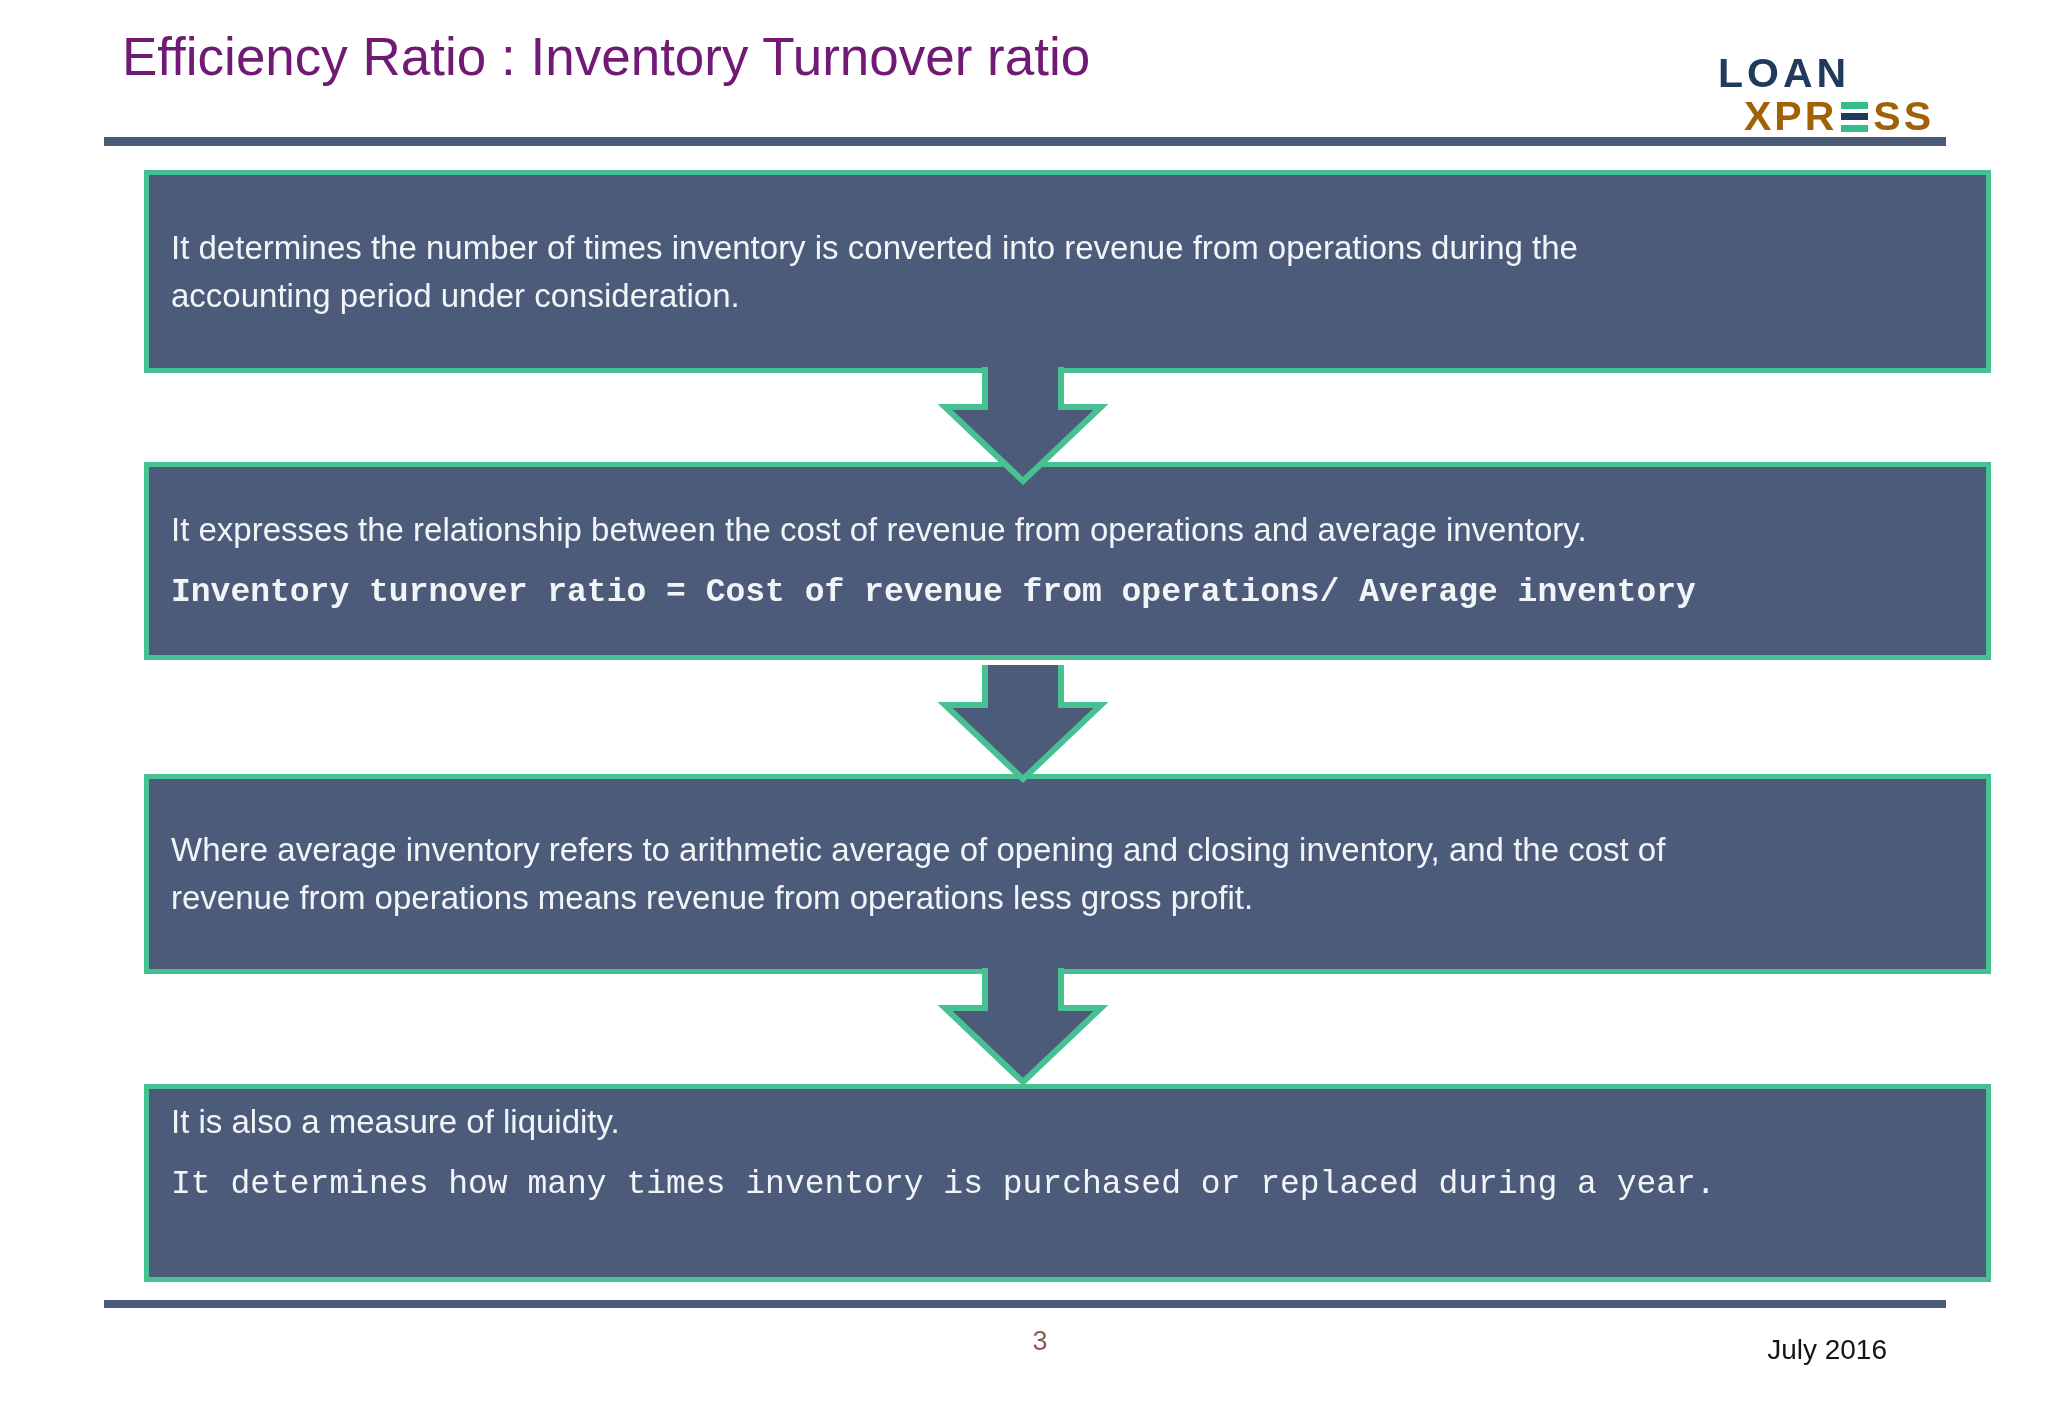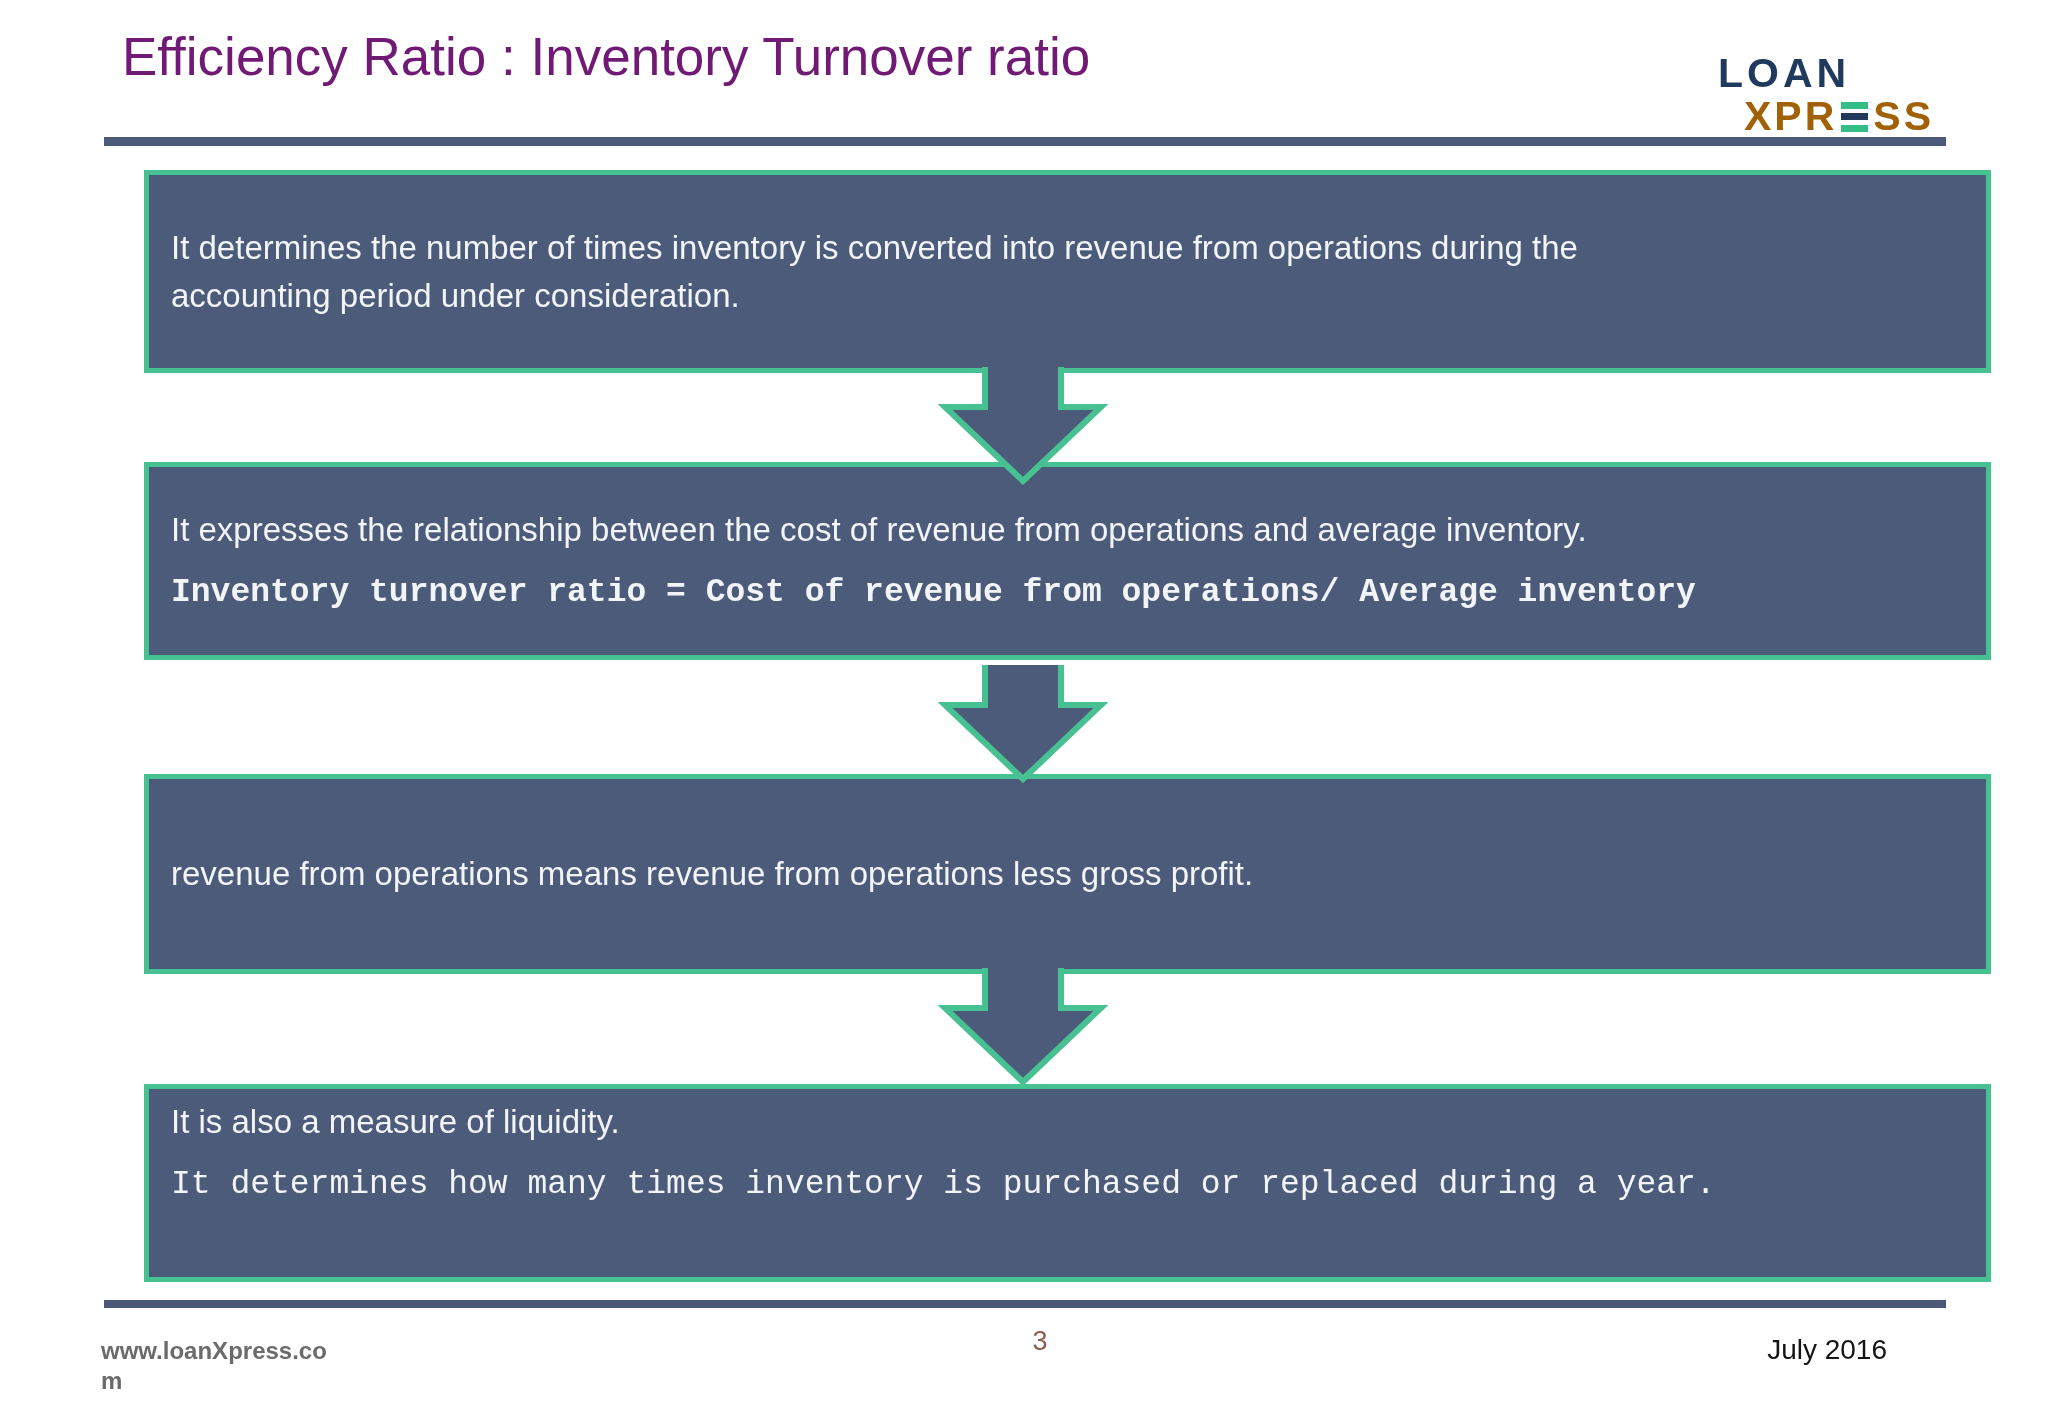--- a/index.html
+++ b/index.html
@@ -117,39 +117,36 @@
         <div class="line bold">Inventory turnover ratio = Cost of revenue from operations/ Average inventory</div>
       </div>
   </div>
 
   <svg class="arrow" id="arrow-1" viewBox="0 0 170 118">
     <path d="M47,0 L47,40 L7,40 L85,114 L163,40 L123,40 L123,0" fill="#4c5b79" stroke="#48c192" stroke-width="6" stroke-linejoin="miter"></path>
   </svg>
 
   <div class="cbox" id="box-2">
     <div class="box-lines">
+        <div class="line">Where average inventory refers to arithmetic average of opening and closing inventory, and the cost of</div>
         <div class="line">revenue from operations means revenue from operations less gross profit.</div>
       </div>
   </div>
 
   <svg class="arrow" id="arrow-2" viewBox="0 0 170 118">
     <path d="M47,0 L47,40 L7,40 L85,114 L163,40 L123,40 L123,0" fill="#4c5b79" stroke="#48c192" stroke-width="6" stroke-linejoin="miter"></path>
   </svg>
 
   <div class="cbox spaced" id="box-3">
     <div class="box-lines">
         <div class="line">It is also a measure of liquidity.</div>
         <div class="line">It determines how many times inventory is purchased or replaced during a year.</div>
       </div>
   </div>
 
   <div class="footer-rule"></div>
 
-  <div class="footer-url">
-    <div>www.loanXpress.co</div>
-    <div>m</div>
-  </div>
 
   <div class="page-number">3</div>
 
   <div class="footer-date">July 2016</div>
 
 </div>
 
 </body></html>

